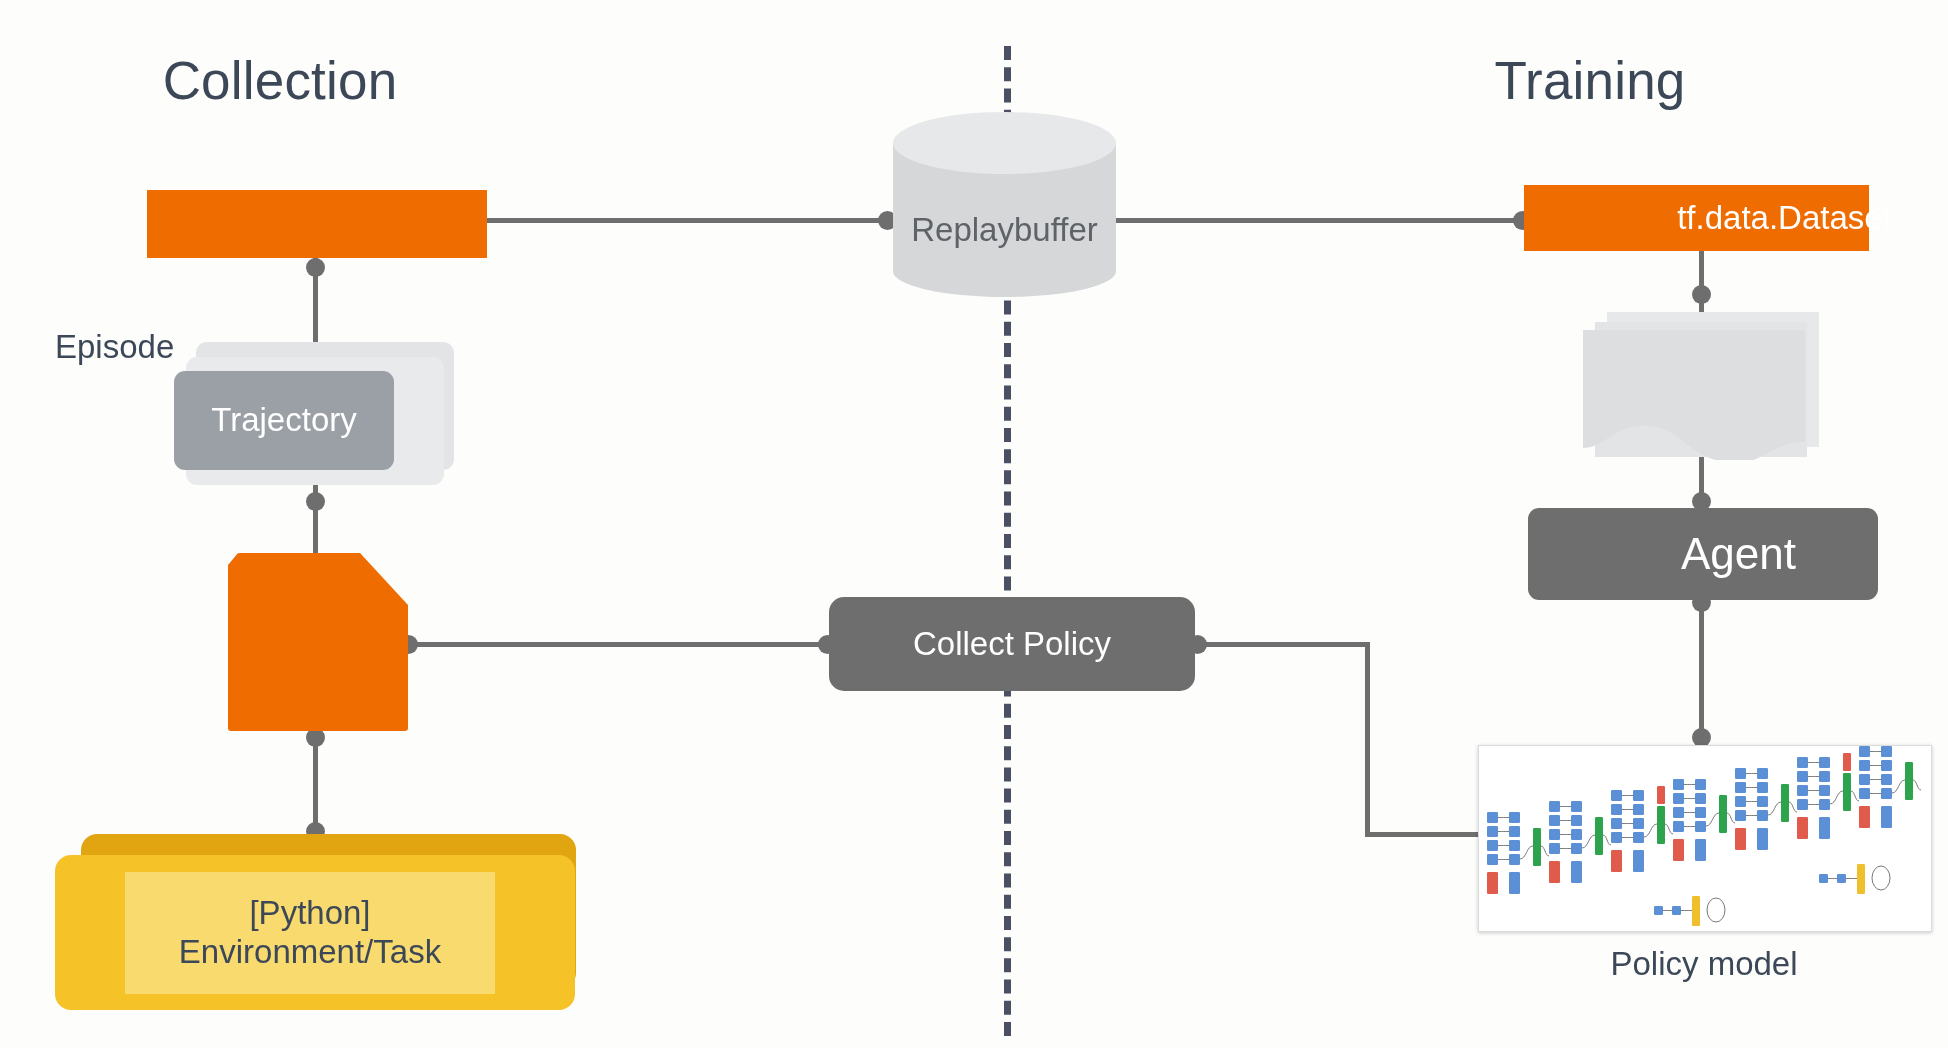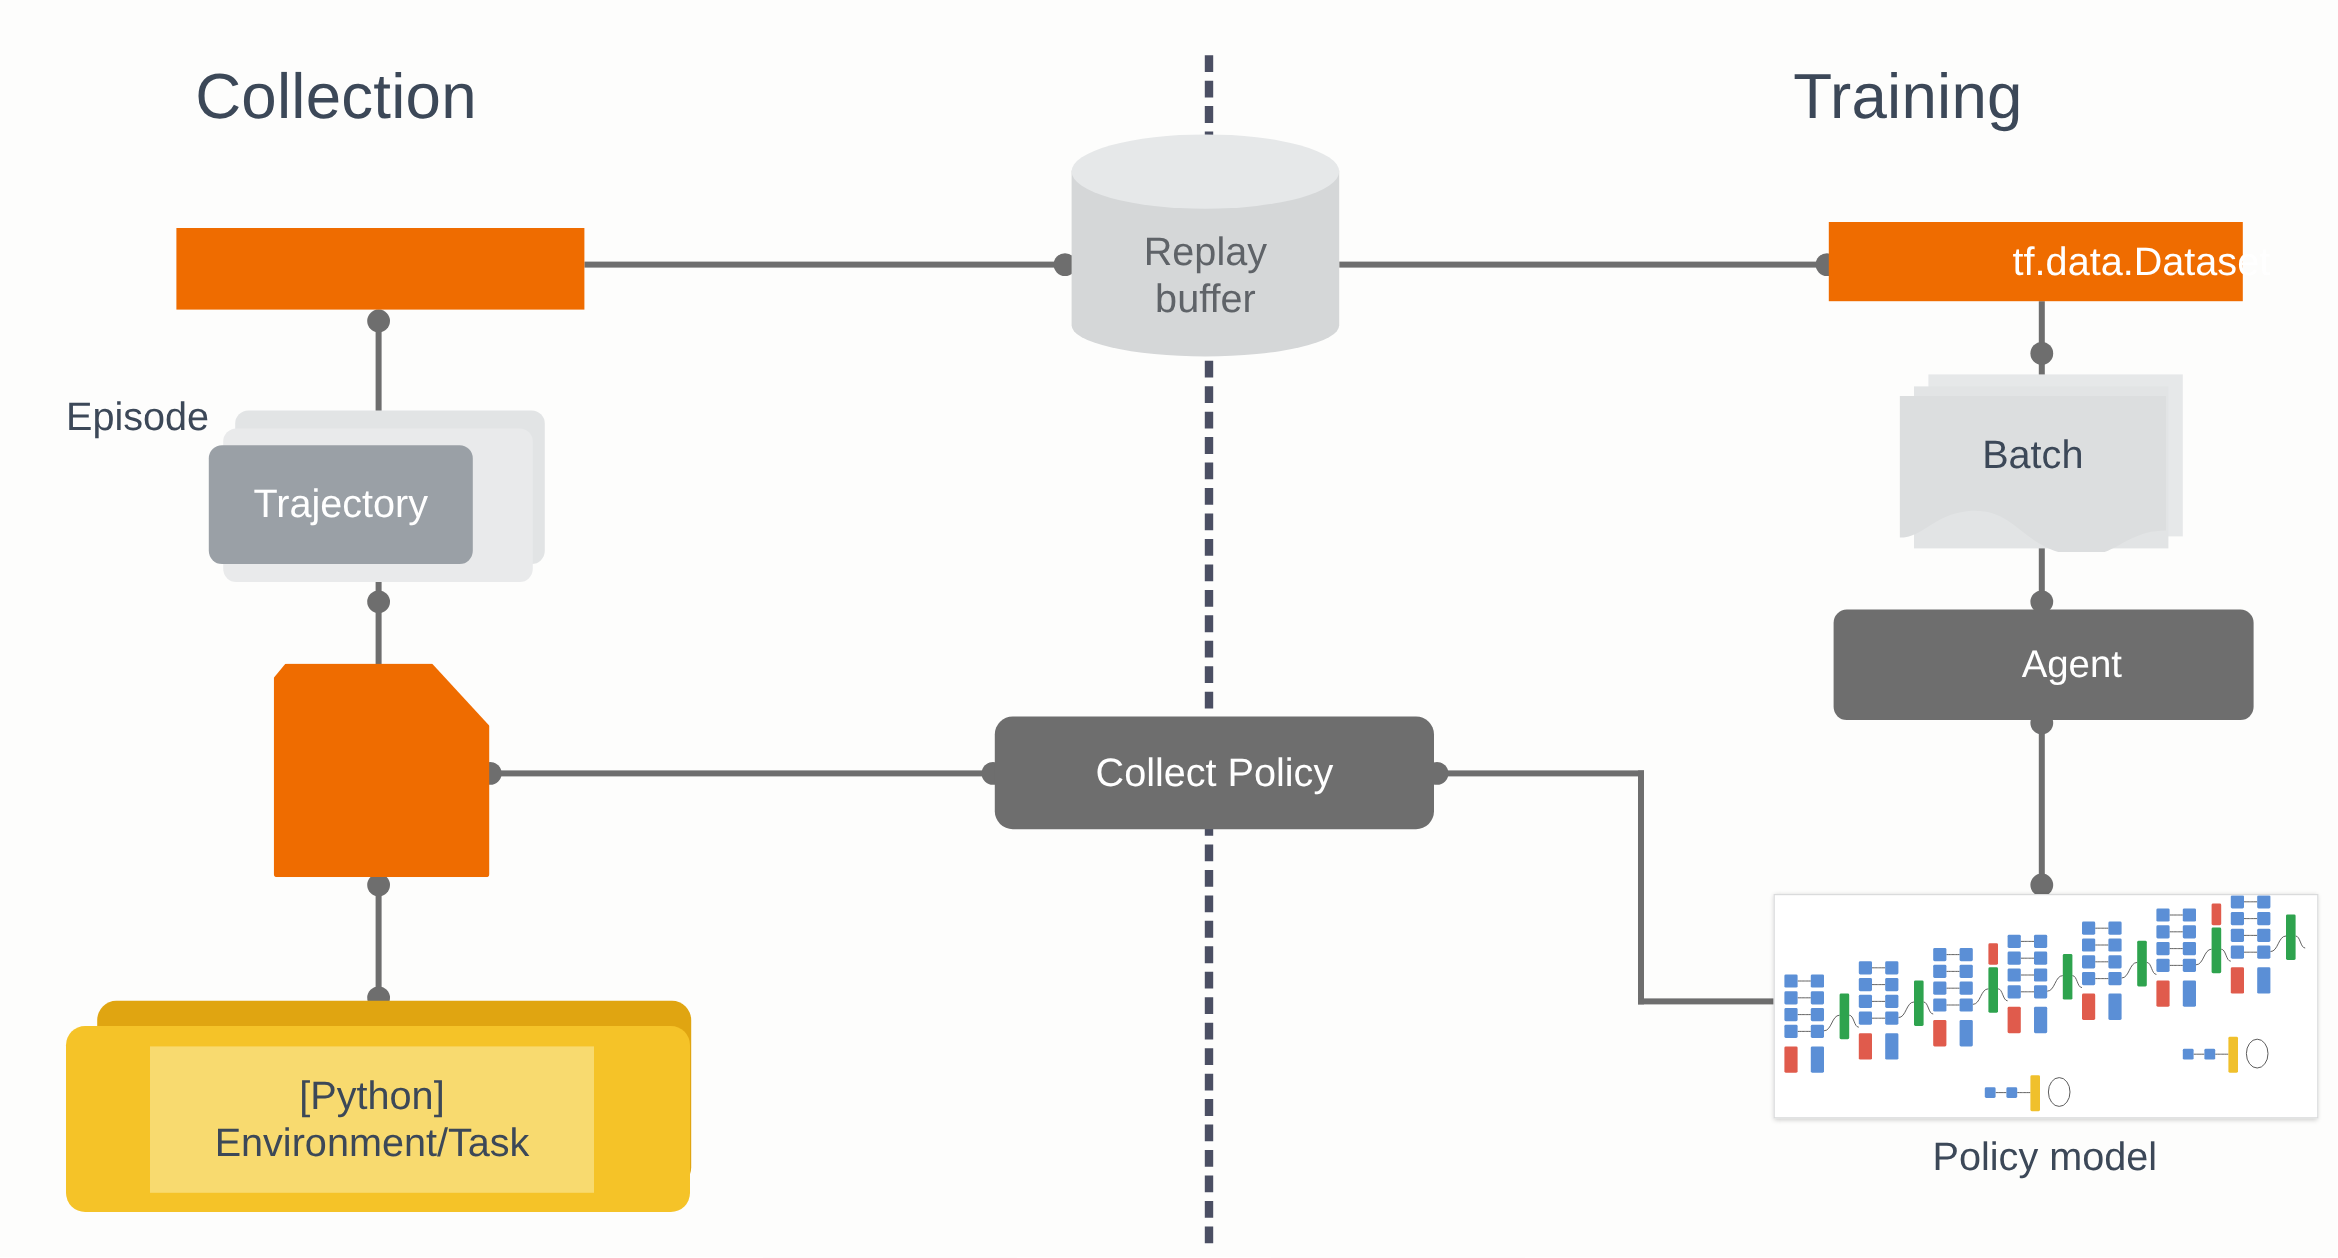--- a/index.html
+++ b/index.html
@@ -141,21 +141,21 @@
     border-bottom-right-radius: 112px 26px;
   }
   #cyl-top {
     position: absolute;
     left: 893px; top: 112px; width: 223px; height: 62px;
     background: #e6e8e9;
     border-radius: 50%;
   }
   #cyl-text {
     left: 893px; top: 175px; width: 223px; height: 110px;
-    color: #5f6368; font-size: 33px; flex-direction: column;
+    color: #5f6368; font-size: 33px; flex-direction: row;
   }
 
   
   #dataset-box { left: 1524px; top: 185px; width: 345px; height: 66px; }
   #dataset-text {
     left: 1612px; top: 185px; width: 345px; height: 66px;
     color: #ffffff; font-size: 33px;
   }
 
   
@@ -180,21 +180,21 @@
   }
 
   
   #agent-box {
     position: absolute;
     left: 1528px; top: 508px; width: 350px; height: 92px;
     background: #6e6e6e; border-radius: 11px;
   }
   #agent-text {
     left: 1528px; top: 508px; width: 397px; height: 92px;
-    color: #ffffff; font-size: 32px;
+    color: #ffffff; font-size: 44px; padding-left: 12px;
   }
 
   
   #policy-box {
     position: absolute;
     left: 829px; top: 597px; width: 366px; height: 94px;
     background: #6e6e6e; border-radius: 15px;
   }
   #policy-text {
     left: 829px; top: 597px; width: 366px; height: 94px;
@@ -310,21 +310,20 @@
   <div class="orange-rect" id="dataset-box"></div>
   <div class="node-label" id="dataset-text">tf.data.Dataset</div>
 
   <div id="batch-back"></div>
   <div id="batch-mid"></div>
   <div id="batch-front">
     <svg viewBox="0 0 222 130" preserveAspectRatio="none">
       <path d="M0,0 L222,0 L222,112 C185,112 178,140 140,132 C100,124 96,92 56,96 C28,99 20,118 0,118 Z" fill="#dcdedf"></path>
     </svg>
   </div>
-  <div class="node-label" id="batch-text">Batch</div>
 
   <div id="agent-box"></div>
   <div class="node-label" id="agent-text">Agent</div>
 
   <div id="model-frame">
     <svg viewBox="0 0 452 185" preserveAspectRatio="none">
       <g id="nn-graph" stroke="#444" stroke-width="0.7" fill="none">
           <path d="M19,113.5 C24.5,113.5 24.5,113.5 30,113.5"></path>
           <path d="M19,99.5 C24.5,99.5 24.5,99.5 30,99.5"></path>
           <path d="M19,85.5 C24.5,85.5 24.5,85.5 30,85.5"></path>

